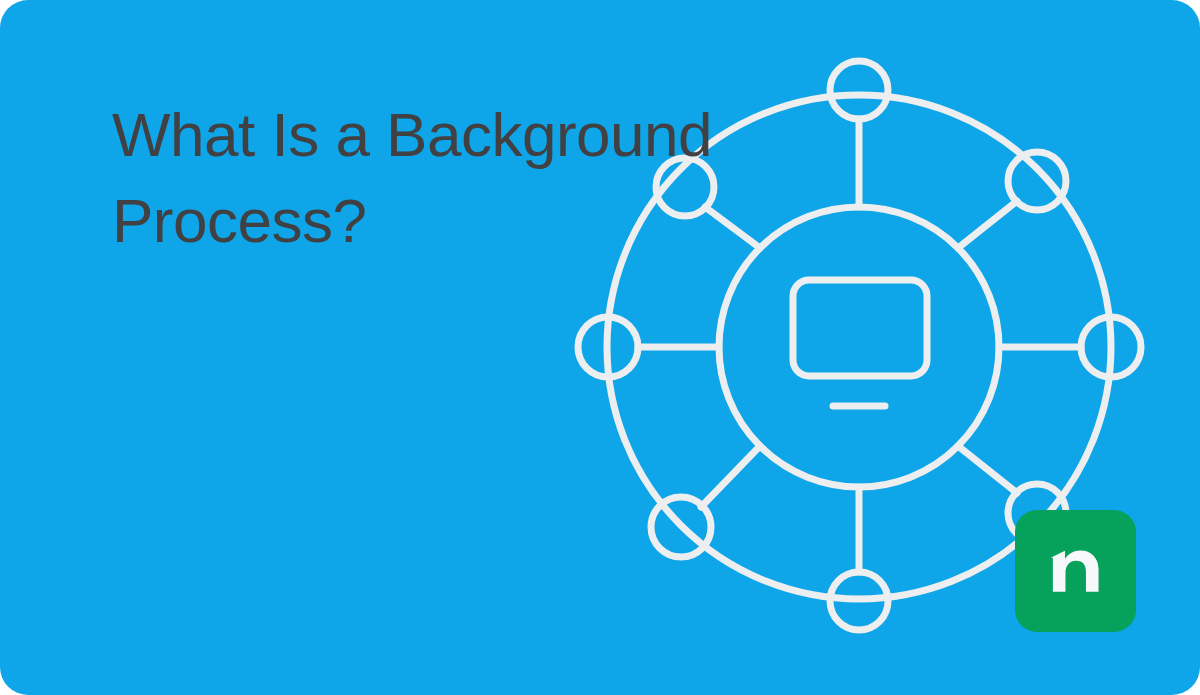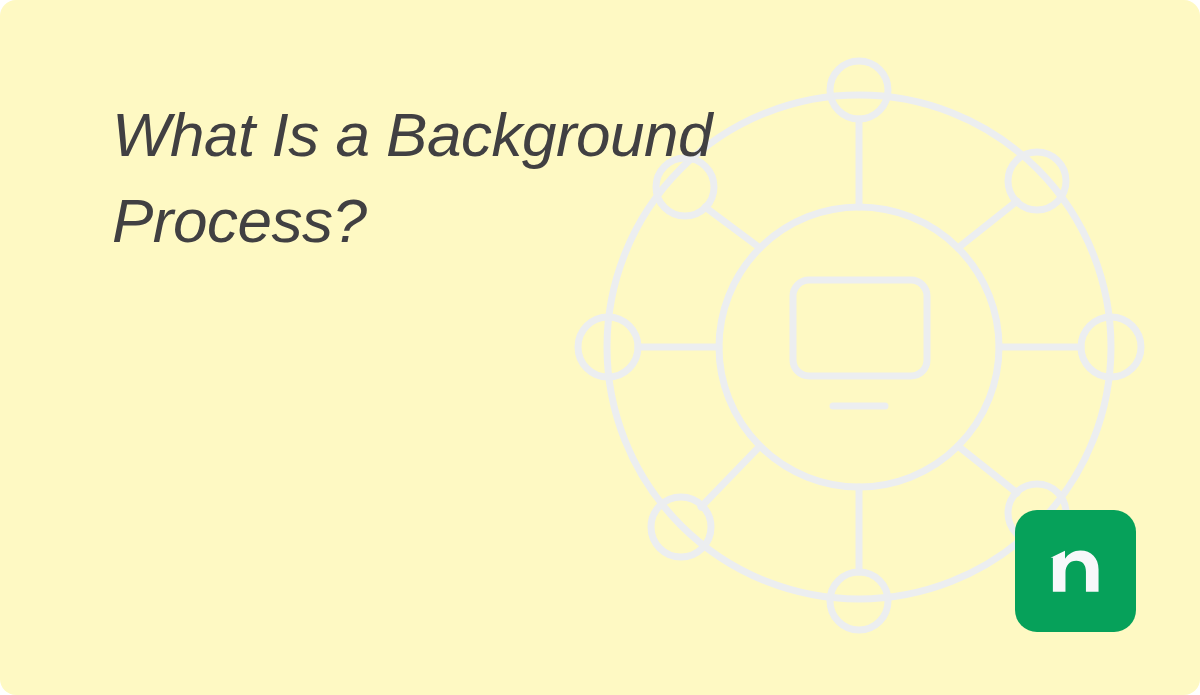--- a/index.html
+++ b/index.html
@@ -10,25 +10,24 @@
     background: #ffffff;
     font-family: "Liberation Sans", sans-serif;
   }
 
   #card {
     position: absolute;
     left: 0;
     top: 0;
     width: 1200px;
     height: 695px;
-    background: #fef9c3;
-    border-radius: 16px;
+    background: #0ea5e9;
+    border-radius: 28px;
     overflow: hidden;
     box-sizing: border-box;
-    font-style: italic;
   }
 
   
   #network-graphic {
     position: absolute;
     left: 0;
     top: 0;
     width: 1200px;
     height: 695px;
     pointer-events: none;

